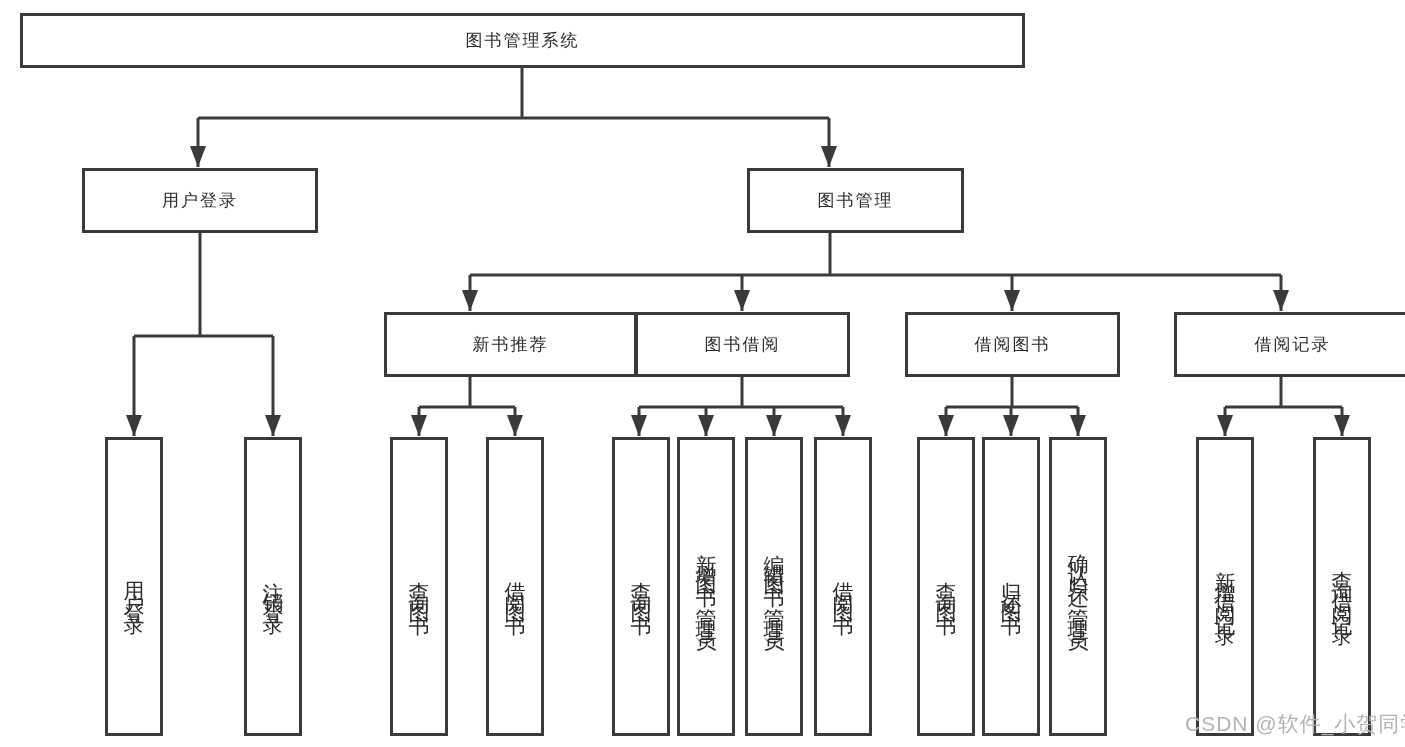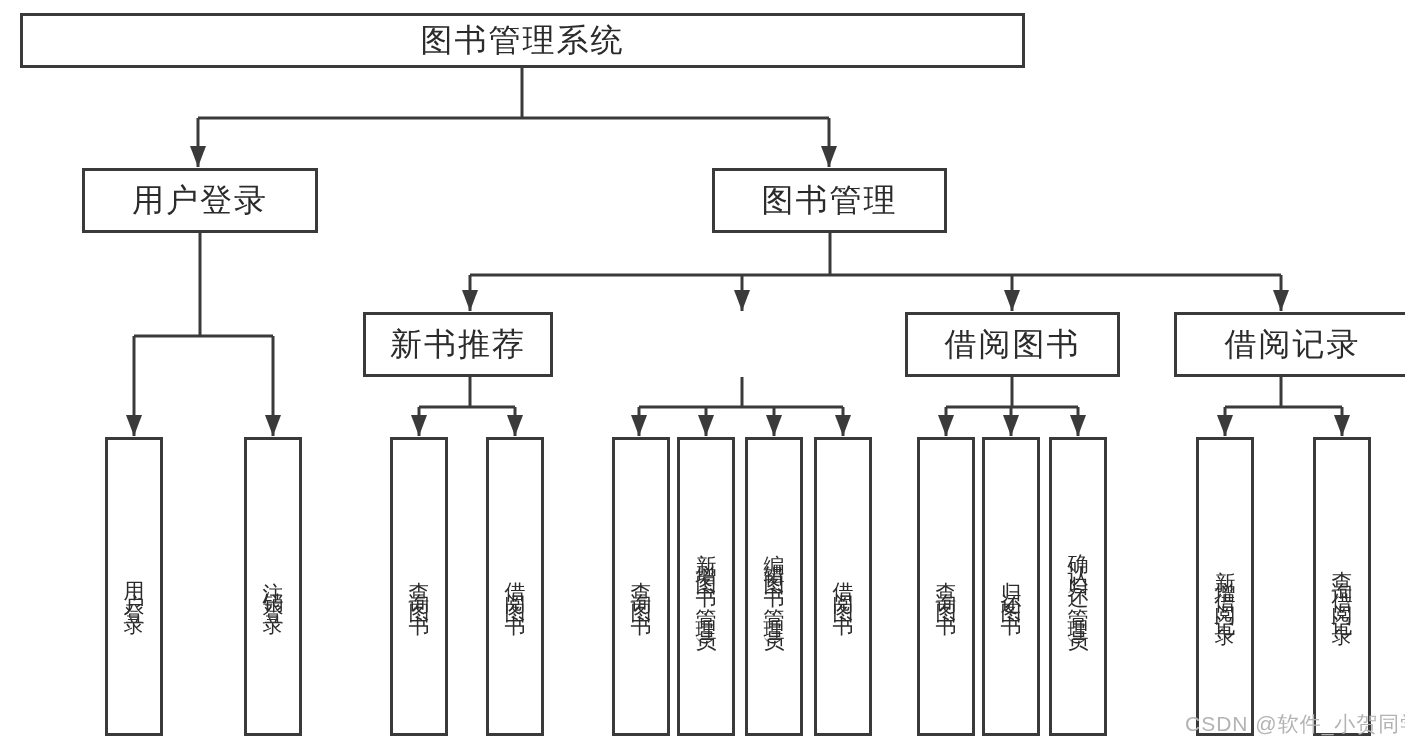--- a/index.html
+++ b/index.html
@@ -19,21 +19,21 @@
   .node{
     position:absolute;
     box-sizing:border-box;
     background:#fff;
     border:3px solid var(--line);
     display:flex;
     align-items:center;
     justify-content:center;
   }
   .hlabel{
-    font-size:32px;
+    font-size:17px;
     letter-spacing:2px;
     color:var(--text);
     white-space:nowrap;
   }
   .vlabel{
     writing-mode:vertical-rl;
     text-orientation:mixed;
     font-size:21px;
     letter-spacing:11px;
     line-height:1.15;
@@ -105,26 +105,29 @@
     </g>
   </svg>
 
   <div class="node" style="left:20px;top:13px;width:1005px;height:55px;">
     <span class="hlabel">图书管理系统</span>
   </div>
 
   <div class="node" style="left:82px;top:168px;width:236px;height:65px;">
     <span class="hlabel">用户登录</span>
   </div>
-  <div class="node" style="left:712px;top:168px;width:235px;height:65px;text-align:right;">
+  <div class="node" style="left:747px;top:168px;width:217px;height:65px;text-align:right;">
     <span class="hlabel">图书管理</span>
   </div>
 
-  <div class="node" style="left:363px;top:312px;width:190px;height:65px;">
+  <div class="node" style="left:384px;top:312px;width:253px;height:65px;">
     <span class="hlabel">新书推荐</span>
+  </div>
+  <div class="node" style="left:635px;top:312px;width:215px;height:65px;">
+    <span class="hlabel">图书借阅</span>
   </div>
   <div class="node" style="left:905px;top:312px;width:215px;height:65px;">
     <span class="hlabel">借阅图书</span>
   </div>
   <div class="node" style="left:1174px;top:312px;width:237px;height:65px;">
     <span class="hlabel">借阅记录</span>
   </div>
 
   <div class="node" style="left:105px;top:437px;width:58px;height:299px;">
     <span class="vlabel">用户登录</span>

